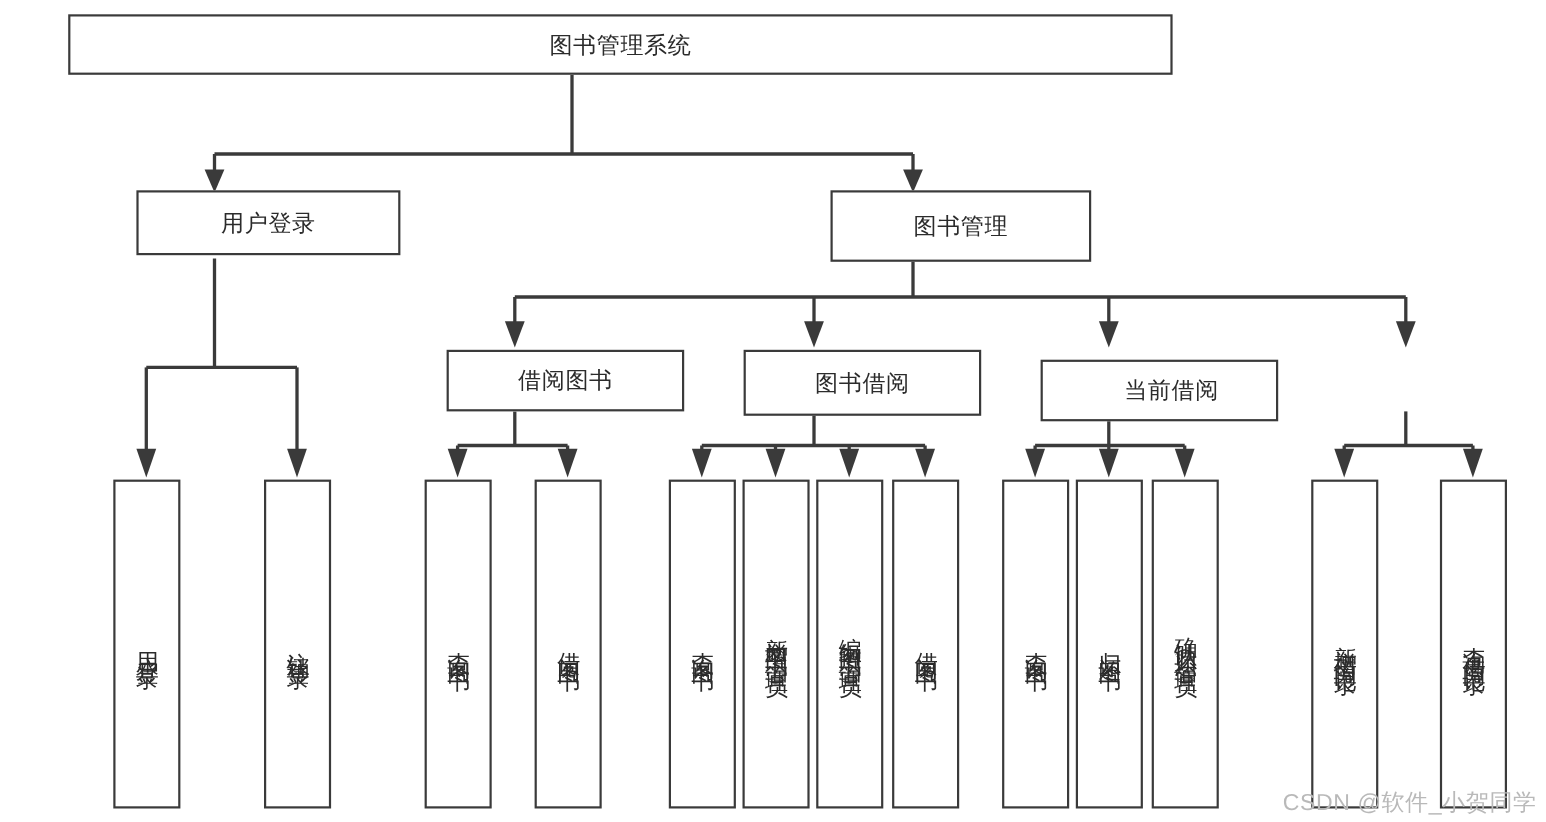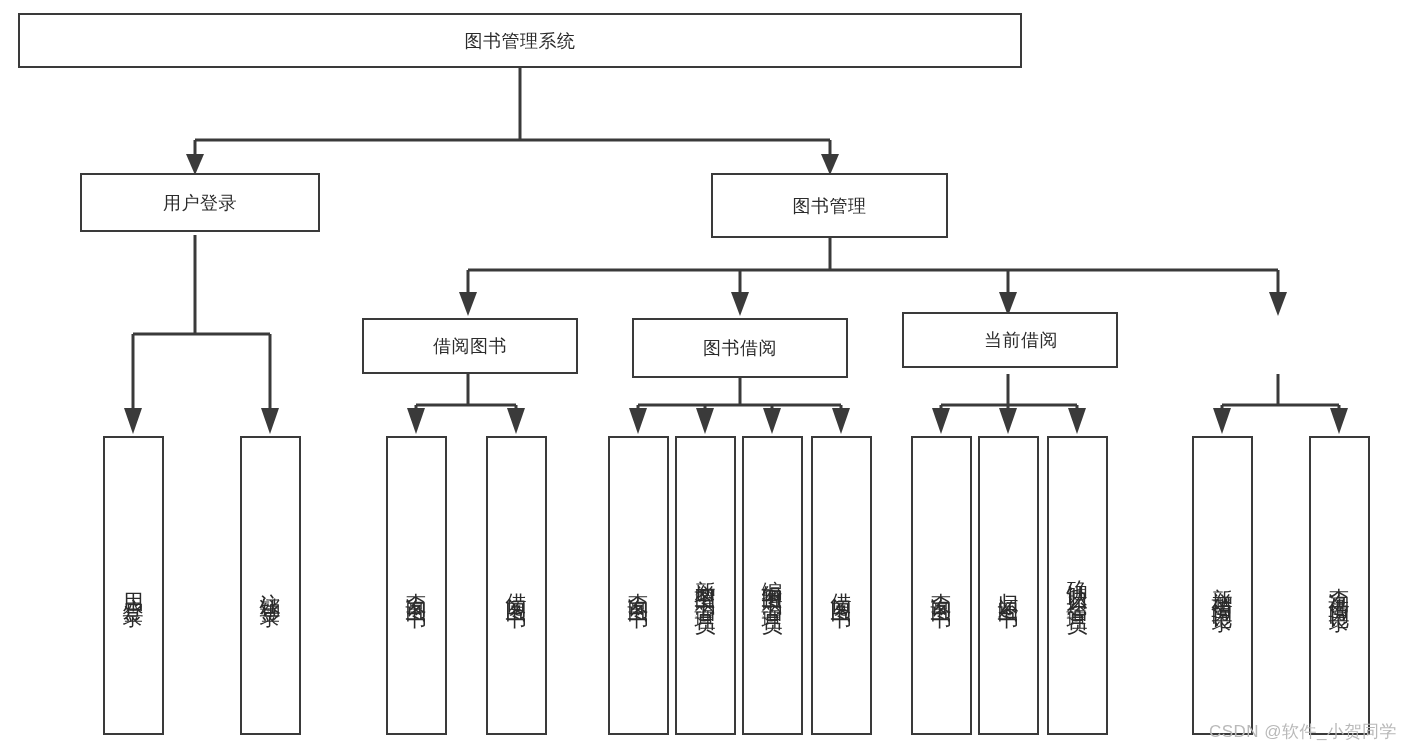--- a/index.html
+++ b/index.html
@@ -22,22 +22,23 @@
     position: absolute;
     box-sizing: border-box;
     border: 2px solid #3a3a3a;
     background: #ffffff;
     display: flex;
     align-items: center;
     justify-content: center;
     color: #2b2b2b;
   }
   .node.h {
-    font-size: 18px;
+    font-size: 21px;
     letter-spacing: 0.5px;
+    margin-left: 44px;
   }
   .node.v {
     writing-mode: vertical-rl;
     text-orientation: upright;
     font-size: 21px;
     letter-spacing: 5px;
     line-height: 1;
     padding-top: 4px;
     padding-bottom: 4px;
     align-items: center;
@@ -62,21 +63,21 @@
     stroke-width: 3;
     fill: none;
   }
   svg.links polygon {
     fill: #3a3a3a;
   }
   .watermark {
     position: absolute;
     right: 8px;
     bottom: 4px;
-    font-size: 17px;
+    font-size: 21px;
     color: #b9b9b9;
     letter-spacing: 0.5px;
     white-space: nowrap;
     user-select: none;
     margin-left: 28px;
   }
 </style>
 </head>
 <body>
 
@@ -160,21 +161,21 @@
   </div>
 
   <div class="node h" style="left:362px; top:318px; width:216px; height:56px;">
     <span>借阅图书</span>
   </div>
 
   <div class="node h" style="left:632px; top:318px; width:216px; height:60px;">
     <span>图书借阅</span>
   </div>
 
-  <div class="node h" style="left:902px; top:312px; width:216px; height:56px;padding-left:22px;">
+  <div class="node h" style="left:902px; top:327px; width:216px; height:56px;padding-left:22px;">
     <span>当前借阅</span>
   </div>
 
 
   <div class="node v" style="left:103px; top:436px; width:61px; height:299px;">
     <span class="vtext">用户登录</span>
   </div>
 
   <div class="node v" style="left:240px; top:436px; width:61px; height:299px;">
     <span class="vtext">注销登录</span>

